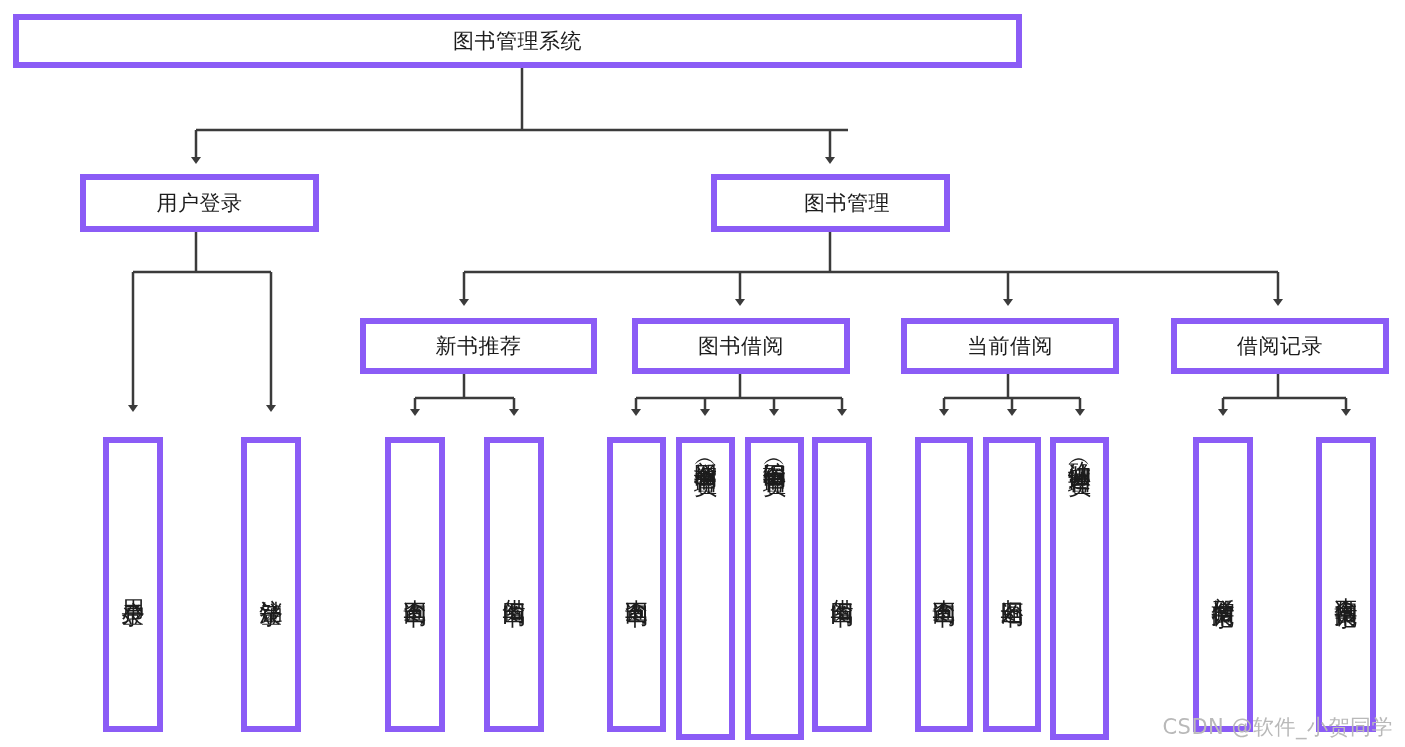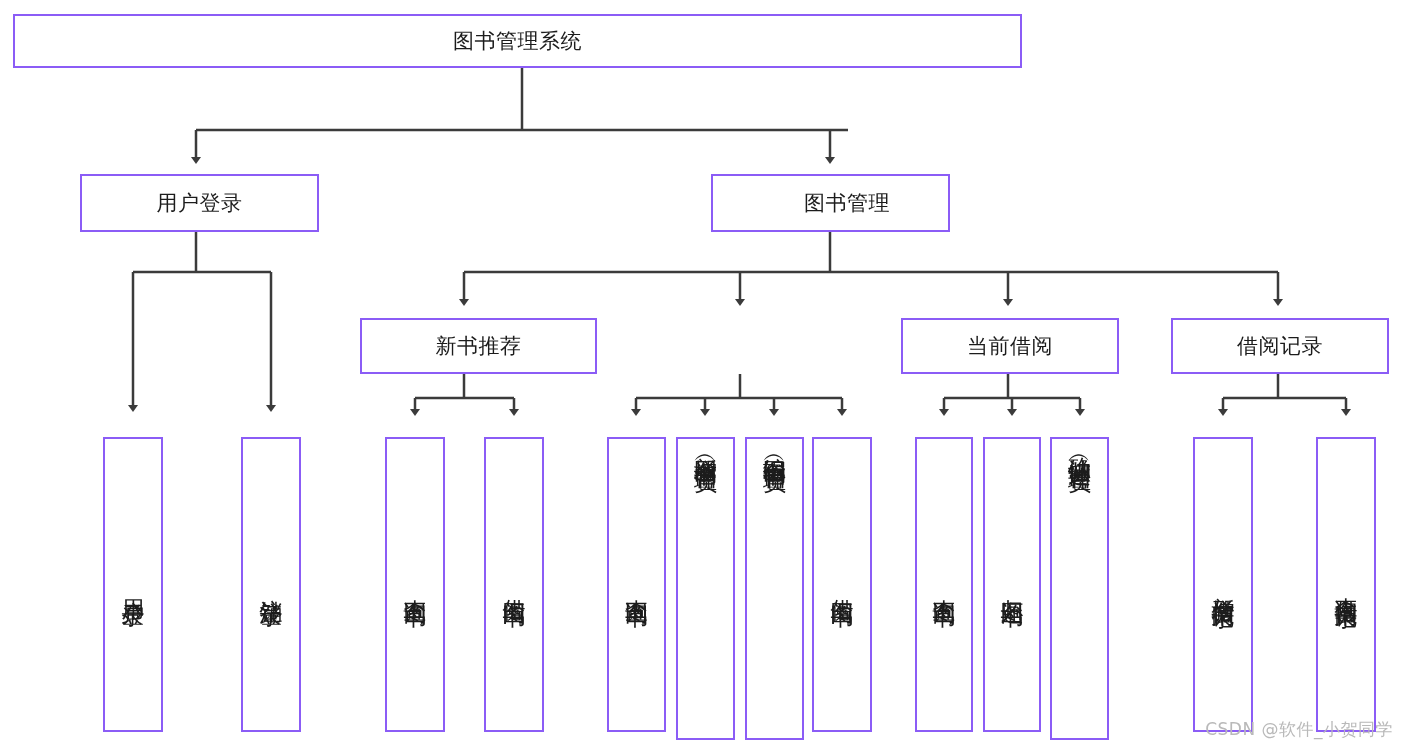--- a/index.html
+++ b/index.html
@@ -23,21 +23,21 @@
     position: absolute;
     left: 0;
     top: 0;
     width: 1405px;
     height: 747px;
   }
   .node {
     position: absolute;
     box-sizing: border-box;
     background: #ffffff;
-    border: 2px solid #8b5cf6;
+    border: 6px solid #8b5cf6;
     display: flex;
     align-items: center;
     justify-content: center;
     overflow: hidden;
   }
   .node-label {
     color: #1c1c1c;
     text-align: center;
     line-height: 1.18;
     letter-spacing: 0.5px;
@@ -58,21 +58,21 @@
     line-height: 1;
   }
   .vert.center .node-label {
     margin-top: auto;
     margin-bottom: auto;
   }
   #watermark {
     position: absolute;
     right: 12px;
     bottom: 6px;
-    font-size: 17px;
+    font-size: 21px;
     color: #b9b9b9;
     letter-spacing: 0.5px;
     pointer-events: none;
   }
 </style>
 </head>
 <body>
 
 <div id="diagram-root">
 
@@ -147,20 +147,23 @@
   </div>
 
   <div class="node horiz" style="left:711px; top:174px; width:239px; height:58px;padding-left:33px;">
     <span class="node-label">图书管理</span>
   </div>
 
   <div class="node horiz" style="left:360px; top:318px; width:237px; height:56px;">
     <span class="node-label">新书推荐</span>
   </div>
 
+  <div class="node horiz" style="left:632px; top:318px; width:218px; height:56px;">
+    <span class="node-label">图书借阅</span>
+  </div>
 
   <div class="node horiz" style="left:901px; top:318px; width:218px; height:56px;">
     <span class="node-label">当前借阅</span>
   </div>
 
   <div class="node horiz" style="left:1171px; top:318px; width:218px; height:56px;">
     <span class="node-label">借阅记录</span>
   </div>
 
   <div class="node vert center" style="left:103px; top:437px; width:60px; height:295px;">

